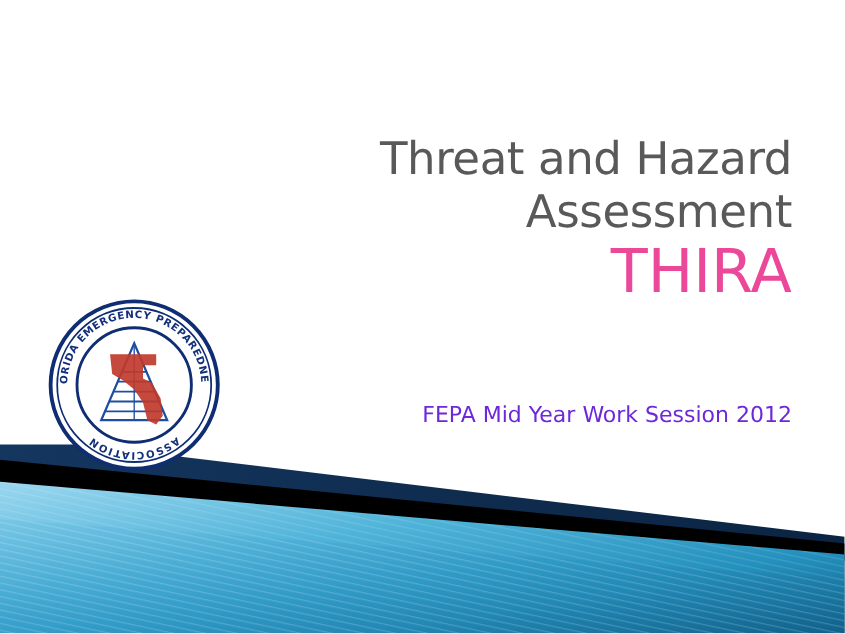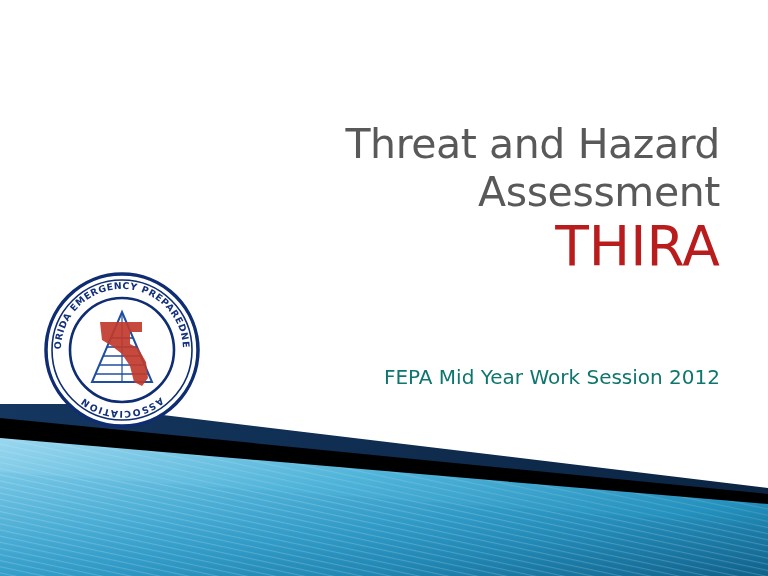--- a/index.html
+++ b/index.html
@@ -30,33 +30,33 @@
     line-height: 1.18;
     font-weight: 400;
     color: #595959;
     letter-spacing: -0.4px;
   }
   #title-acronym {
     font-family: "DejaVu Sans", sans-serif;
     font-size: 55px;
     line-height: 1.0;
     font-weight: 400;
-    color: #b91c1c;
+    color: #ec4899;
     letter-spacing: 0px;
     margin-top: 2px;
   }
   #subtitle {
     position: absolute;
     left: 100px;
     top: 365px;
     width: 620px;
     text-align: right;
     font-family: "DejaVu Sans", sans-serif;
     font-size: 20px;
-    color: #0f766e;
+    color: #6d28d9;
   }
 
   
   #bands {
     position: absolute;
     left: 0;
     bottom: 0;
     width: 768px;
     height: 200px;
   }

